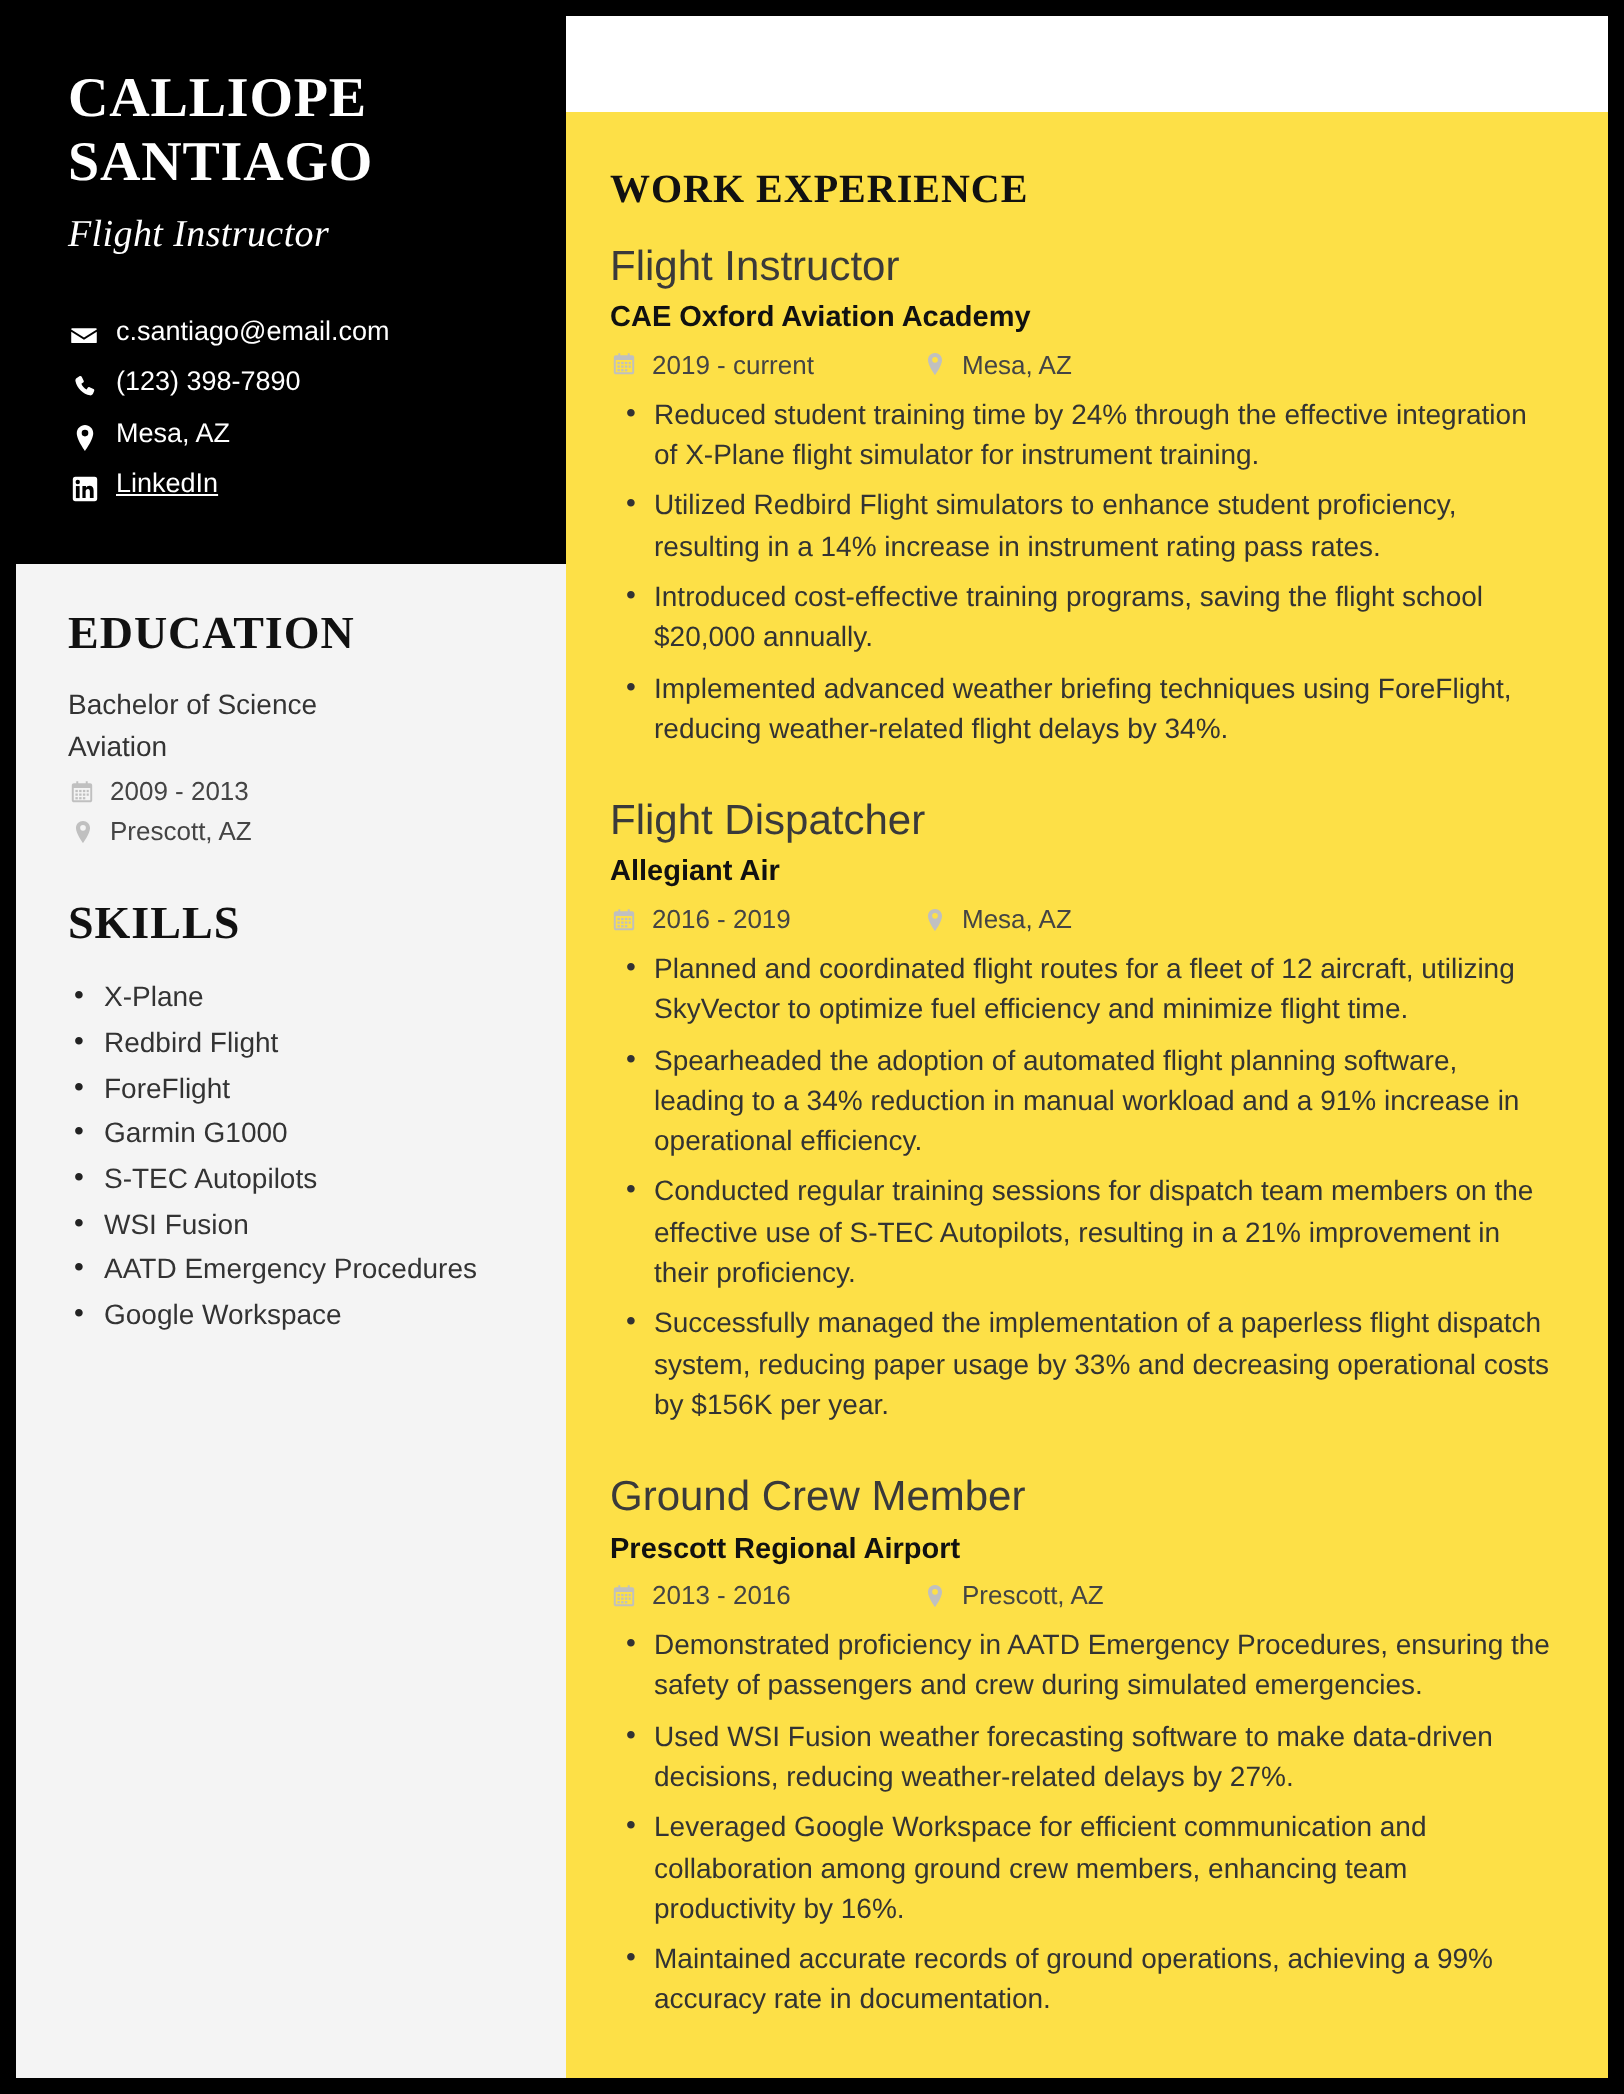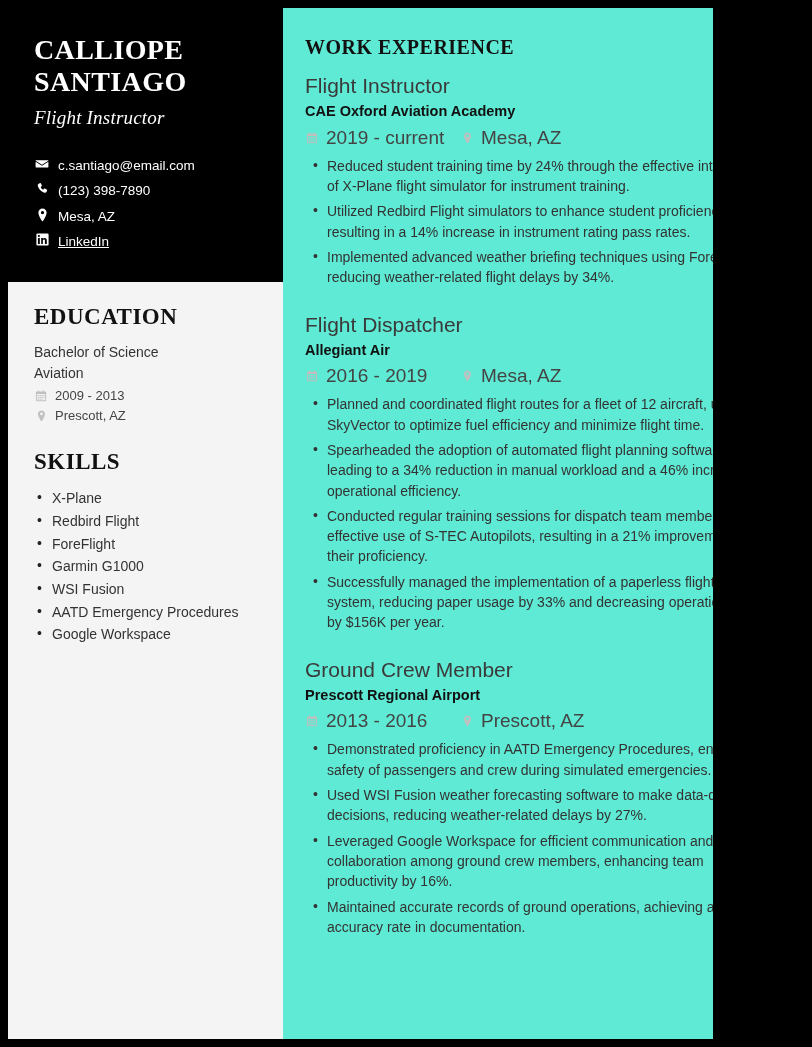--- a/index.html
+++ b/index.html
@@ -6,21 +6,21 @@
 
   html, body {
     width: 812px;
     height: 1047px;
     background: #000000;
     font-family: "Liberation Sans", sans-serif;
   }
 
   #page {
     position: relative;
-    width: 713px;
+    width: 812px;
     height: 1047px;
     background: #000000;
     overflow: hidden;
   }
 
   
   #paper {
     position: absolute;
     left: 8px;
     top: 8px;
@@ -63,21 +63,21 @@
     margin-top: 10px;
     letter-spacing: 0.2px;
   }
 
   .contact-list {
     margin-top: 28px;
   }
 
   .contact-row {
     display: flex;
-    align-items: flex-start;
+    align-items: flex-end;
     font-size: 13.5px;
     color: #ffffff;
     margin-bottom: 7px;
     line-height: 1.35;
   }
 
   .contact-row .ico {
     width: 16px;
     flex: 0 0 16px;
     margin-right: 8px;
@@ -159,22 +159,23 @@
     position: absolute;
     left: 3px;
     top: -1px;
     color: #222222;
     font-size: 14px;
   }
 
   
   #main {
     flex: 1 1 auto;
-    background: #5eead4;
+    background: #fde047;
     padding: 28px 28px 28px 22px;
+    margin-top: 48px;
   }
 
   .main-heading {
     font-family: "Liberation Serif", serif;
     font-weight: bold;
     font-size: 20px;
     letter-spacing: 0.5px;
     color: #111111;
     margin-bottom: 14px;
   }
@@ -195,21 +196,21 @@
     font-weight: bold;
     color: #111111;
     margin-top: 3px;
     line-height: 1.35;
   }
 
   .job-meta {
     display: flex;
     align-items: center;
     margin-top: 5px;
-    font-size: 19px;
+    font-size: 13px;
     color: #444444;
   }
 
   .job-meta .meta-date {
     display: flex;
     align-items: center;
     width: 155px;
     flex: 0 0 155px;
   }
 
@@ -348,20 +349,21 @@
           </div>
         </section>
 
         <section class="side-section">
           <h2 class="side-heading">SKILLS</h2>
           <ul class="skills-list" id="skills-list">
               <li>X-Plane</li>
               <li>Redbird Flight</li>
               <li>ForeFlight</li>
               <li>Garmin G1000</li>
+              <li>S-TEC Autopilots</li>
               <li>WSI Fusion</li>
               <li>AATD Emergency Procedures</li>
               <li>Google Workspace</li>
             </ul>
         </section>
 
       </div>
     </aside>
 
     <main id="main">
@@ -395,20 +397,21 @@
                   <svg width="11" height="12" viewBox="0 0 12 16" fill="#c0c0c0">
                     <path d="M6 .6C3.4.6 1.3 2.7 1.3 5.3 1.3 9 6 15.4 6 15.4s4.7-6.4 4.7-10.1C10.7 2.7 8.6.6 6 .6zm0 6.5a1.9 1.9 0 1 1 0-3.8 1.9 1.9 0 0 1 0 3.8z"></path>
                   </svg>
                 </span>
                 <span>Mesa, AZ</span>
               </span>
             </div>
             <ul class="bullets">
               <li>Reduced student training time by 24% through the effective integration of X-Plane flight simulator for instrument training.</li>
               <li>Utilized Redbird Flight simulators to enhance student proficiency, resulting in a 14% increase in instrument rating pass rates.</li>
+              <li>Introduced cost-effective training programs, saving the flight school $20,000 annually.</li>
               <li>Implemented advanced weather briefing techniques using ForeFlight, reducing weather-related flight delays by 34%.</li>
             </ul>
           </section>
           <section class="job">
             <div class="job-role">Flight Dispatcher</div>
             <div class="job-company">Allegiant Air</div>
             <div class="job-meta">
               <span class="meta-date">
                 <span class="ico">
                   <svg width="12" height="12" viewBox="0 0 16 16" fill="#c0c0c0">
@@ -432,21 +435,21 @@
                 <span class="ico">
                   <svg width="11" height="12" viewBox="0 0 12 16" fill="#c0c0c0">
                     <path d="M6 .6C3.4.6 1.3 2.7 1.3 5.3 1.3 9 6 15.4 6 15.4s4.7-6.4 4.7-10.1C10.7 2.7 8.6.6 6 .6zm0 6.5a1.9 1.9 0 1 1 0-3.8 1.9 1.9 0 0 1 0 3.8z"></path>
                   </svg>
                 </span>
                 <span>Mesa, AZ</span>
               </span>
             </div>
             <ul class="bullets">
               <li>Planned and coordinated flight routes for a fleet of 12 aircraft, utilizing SkyVector to optimize fuel efficiency and minimize flight time.</li>
-              <li>Spearheaded the adoption of automated flight planning software, leading to a 34% reduction in manual workload and a 46% increase in operational efficiency.</li>
+              <li>Spearheaded the adoption of automated flight planning software, leading to a 34% reduction in manual workload and a 91% increase in operational efficiency.</li>
               <li>Conducted regular training sessions for dispatch team members on the effective use of S-TEC Autopilots, resulting in a 21% improvement in their proficiency.</li>
               <li>Successfully managed the implementation of a paperless flight dispatch system, reducing paper usage by 33% and decreasing operational costs by $156K per year.</li>
             </ul>
           </section>
           <section class="job">
             <div class="job-role">Ground Crew Member</div>
             <div class="job-company">Prescott Regional Airport</div>
             <div class="job-meta">
               <span class="meta-date">
                 <span class="ico">

